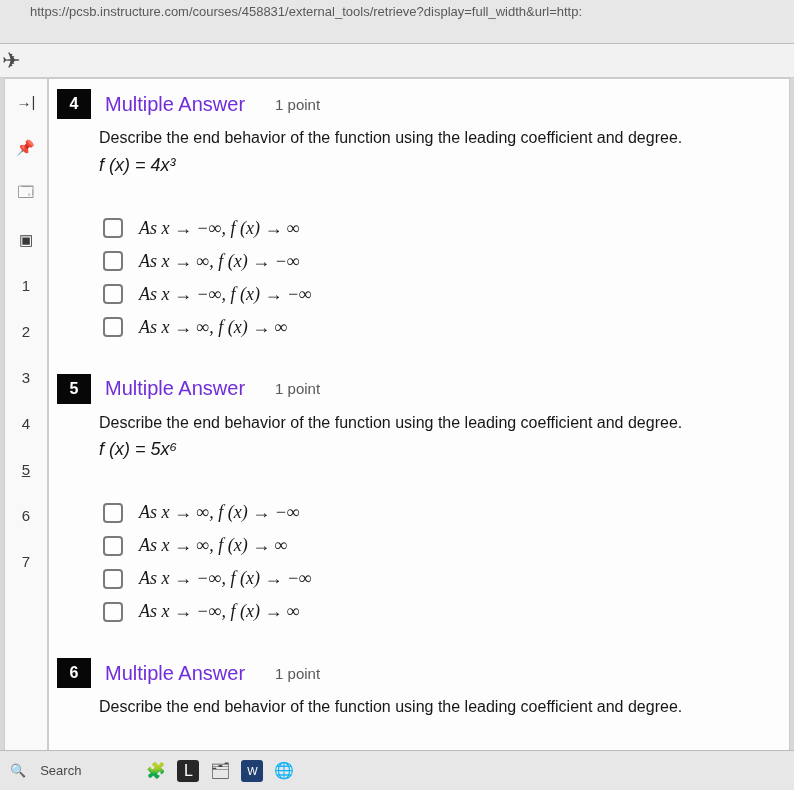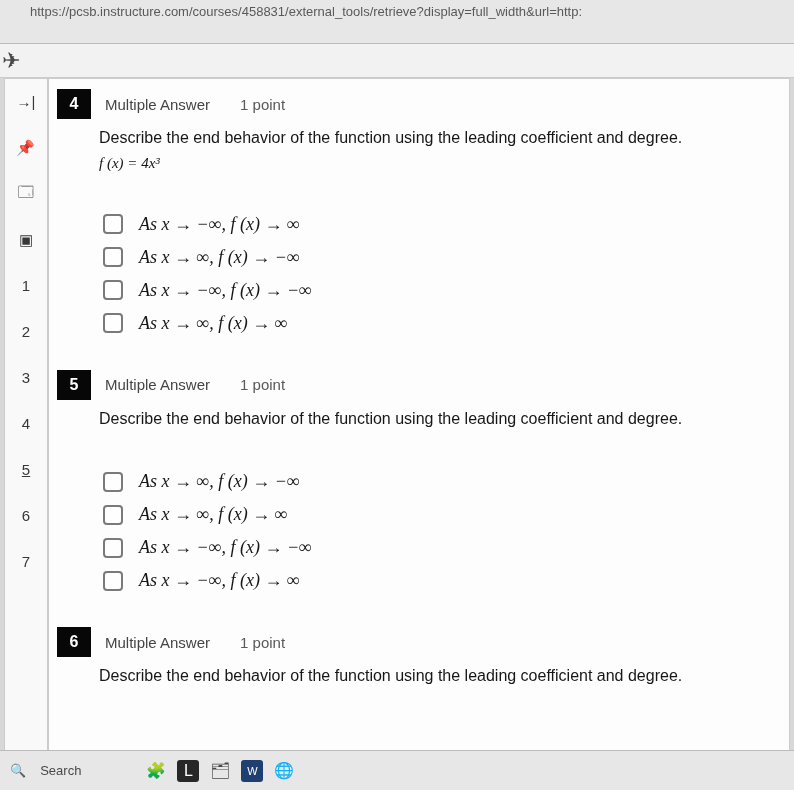--- a/index.html
+++ b/index.html
@@ -79,31 +79,31 @@
     background: #000;
     color: #fff;
     font-weight: 700;
     width: 34px;
     height: 30px;
     display: flex;
     align-items: center;
     justify-content: center;
     font-size: 16px;
   }
-  .q-type { font-size: 15px; color: #404040; }
+  .q-type { font-size: 20px; color: #6d28d9; }
   .q-points { font-size: 15px; color: #555; margin-left: 16px; }
   .q-body {
     padding-left: 42px;
     font-size: 16px;
     color: #111;
   }
   .q-prompt { margin-bottom: 6px; line-height: 1.35; }
   .q-equation {
-    font-family: Liberation Serif, serif;
-    font-size: 15px;
+    font-family: Liberation Sans, sans-serif;
+    font-size: 18px;
     font-style: italic;
     margin-bottom: 10px;
   }
   .options { list-style: none; padding-left: 4px; margin-top: 36px; }
   .options li {
     display: flex;
     align-items: center;
     gap: 16px;
     padding: 6px 0;
   }
@@ -196,20 +196,21 @@
     </div>
 
     <div class="question">
       <div class="q-header">
         <div class="q-num">5</div>
         <span class="q-type">Multiple Answer</span>
         <span class="q-points">1 point</span>
       </div>
       <div class="q-body">
         <div class="q-prompt">Describe the end behavior of the function using the leading coefficient and degree.</div>
+        <div class="q-equation">f (x) = 5x⁶</div>
         <ul class="options">
           <li>
               <span class="checkbox"></span>
               <span class="opt-text">As x → ∞, f (x) → −∞</span>
             </li>
           <li>
               <span class="checkbox"></span>
               <span class="opt-text">As x → ∞, f (x) → ∞</span>
             </li>
           <li>

